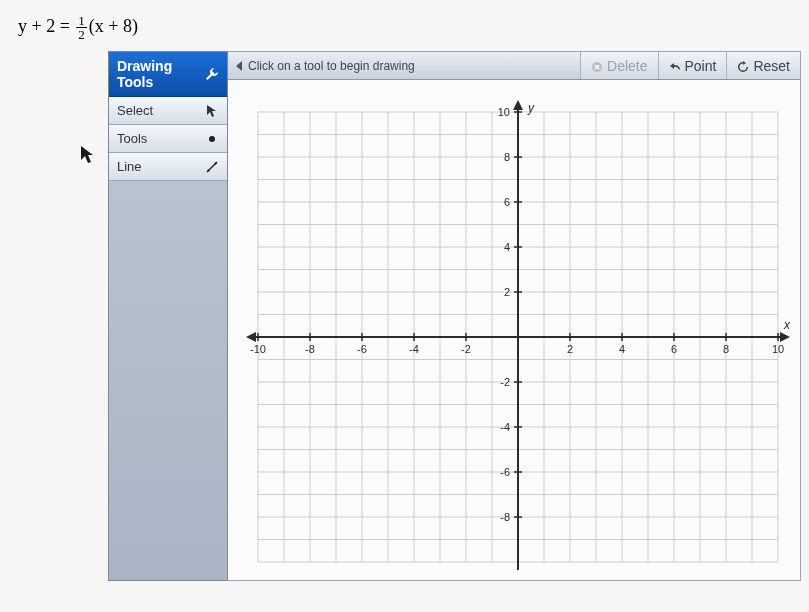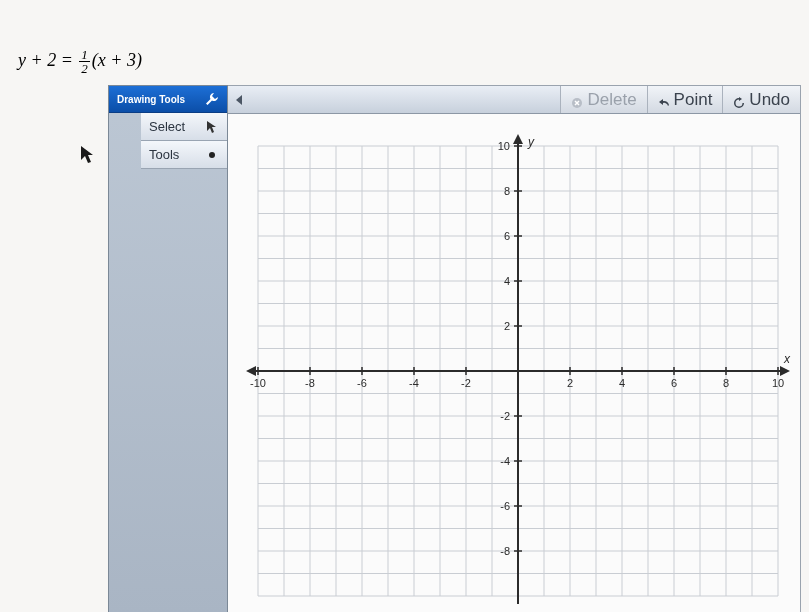--- a/index.html
+++ b/index.html
@@ -5,24 +5,22 @@
     * { box-sizing: border-box; margin: 0; padding: 0; }
     body {
       font-family: Arial, sans-serif;
       background: #f7f6f4;
       padding: 8px;
       width: 809px;
       height: 612px;
     }
     .equation {
       font-family: 'Times New Roman', serif;
-      font-style: italic;
       font-size: 18px;
       padding: 6px 10px 10px;
-      margin-top: 34px;
     }
     .equation .frac {
       display: inline-block;
       vertical-align: middle;
       text-align: center;
       font-size: 13px;
       line-height: 1;
       margin: 0 2px;
     }
     .equation .frac .num { display:block; border-bottom: 1px solid #000; padding: 0 2px; }
@@ -33,38 +31,37 @@
     }
     .sidebar {
       width: 120px;
       background: linear-gradient(#bcc7d4, #a9b5c4);
       border: 1px solid #7b8896;
     }
     .panel-header {
       background: linear-gradient(#1d6fd6, #0b4ea8);
       color: #fff;
       font-weight: bold;
-      font-size: 10px;
+      font-size: 14px;
       padding: 6px 8px;
       border-bottom: 1px solid #0a3d85;
       display: flex;
       align-items: center;
       justify-content: space-between;
     }
     .tool-item {
       background: linear-gradient(#f4f7fb, #d7dee8);
       border-bottom: 1px solid #99a4b2;
       font-size: 13px;
       color: #2b3440;
       padding: 6px 8px;
       display: flex;
       align-items: center;
       justify-content: space-between;
       cursor: pointer;
-      margin-left: 32px;
     }
     .tool-icon {
       width: 14px;
       height: 14px;
       display: inline-flex;
       align-items: center;
       justify-content: center;
     }
     .canvas-area {
       flex: 1;
@@ -93,21 +90,21 @@
       width: 0; height: 0;
       border-top: 5px solid transparent;
       border-bottom: 5px solid transparent;
       border-right: 6px solid #4b5664;
       margin-right: 6px;
     }
     .toolbar-btn {
       display: flex;
       align-items: center;
       gap: 4px;
-      font-size: 17px;
+      font-size: 14px;
       color: #3b434e;
       padding: 0 10px;
       border-left: 1px solid #aab2bd;
       background: linear-gradient(#f1f4f8, #d3d9e2);
       cursor: pointer;
     }
     .toolbar-btn.disabled { color: #9aa1ab; cursor: default; }
     .toolbar-btn .ico { width:12px; height:12px; display:inline-block; }
     .plot {
       position: absolute;
@@ -121,21 +118,21 @@
       left: 80px;
       top: 145px;
       font-size: 18px;
     }
     svg text { font-family: Arial, sans-serif; }
   </style>
 </head>
 <body>
 
 <div class="equation">
-  <span>y + 2 = </span><span class="frac"><span class="num">1</span><span class="den">2</span></span><span>(x + 3)</span>
+  <span>y + 2 = </span><span class="frac"><span class="num">1</span><span class="den">2</span></span><span>(x + 8)</span>
 </div>
 
 <span class="cursor-pointer">
   <svg width="16" height="20" viewBox="0 0 16 20">
       <path d="M1 1 L1 15 L5 11 L8 18 L11 17 L8 10 L13 10 Z" fill="#1a1a1a"></path>
     </svg>
 </span>
 
 <div class="workspace">
 
@@ -157,26 +154,37 @@
       </span>
     </div>
     <div class="tool-item">
       <span>Tools</span>
       <span class="tool-icon">
         <svg width="10" height="10" viewBox="0 0 10 10">
             <circle cx="5" cy="5" r="3" fill="#222"></circle>
           </svg>
       </span>
     </div>
+    <div class="tool-item">
+      <span>Line</span>
+      <span class="tool-icon">
+        <svg width="12" height="12" viewBox="0 0 12 12">
+            <line x1="1" y1="11" x2="11" y2="1" stroke="#222" stroke-width="1.5"></line>
+            <polygon points="11,1 8,2 10,4" fill="#222"></polygon>
+            <polygon points="1,11 4,10 2,8" fill="#222"></polygon>
+          </svg>
+      </span>
+    </div>
   </div>
 
   <div class="canvas-area">
     <div class="toolbar">
       <div class="toolbar-hint">
         <span class="arrow-left"></span>
+        <span>Click on a tool to begin drawing</span>
       </div>
       <div class="toolbar-btn disabled">
         <span class="ico">
           <svg width="12" height="12" viewBox="0 0 12 12">
               <circle cx="6" cy="6" r="5" fill="#b8bec7"></circle>
               <path d="M4 4 L8 8 M8 4 L4 8" stroke="#fff" stroke-width="1.5"></path>
             </svg>
         </span>
         <span>Delete</span>
       </div>
@@ -187,21 +195,21 @@
             </svg>
         </span>
         <span>Point</span>
       </div>
       <div class="toolbar-btn">
         <span class="ico">
           <svg width="12" height="12" viewBox="0 0 12 12">
               <path d="M6 1 A5 5 0 1 0 11 6 L9.5 6 A3.5 3.5 0 1 1 6 2.5 L6 4 L9 2 L6 0 Z" fill="#3b434e"></path>
             </svg>
         </span>
-        <span>Undo</span>
+        <span>Reset</span>
       </div>
     </div>
 
     <div class="plot">
       <svg id="plane-svg" width="560" height="490" viewBox="0 0 560 490">
           <line x1="20" y1="470" x2="20" y2="20" stroke="#c9cdd3" stroke-width="1"></line>
           <line x1="46" y1="470" x2="46" y2="20" stroke="#c9cdd3" stroke-width="1"></line>
           <line x1="72" y1="470" x2="72" y2="20" stroke="#c9cdd3" stroke-width="1"></line>
           <line x1="98" y1="470" x2="98" y2="20" stroke="#c9cdd3" stroke-width="1"></line>
           <line x1="124" y1="470" x2="124" y2="20" stroke="#c9cdd3" stroke-width="1"></line>

